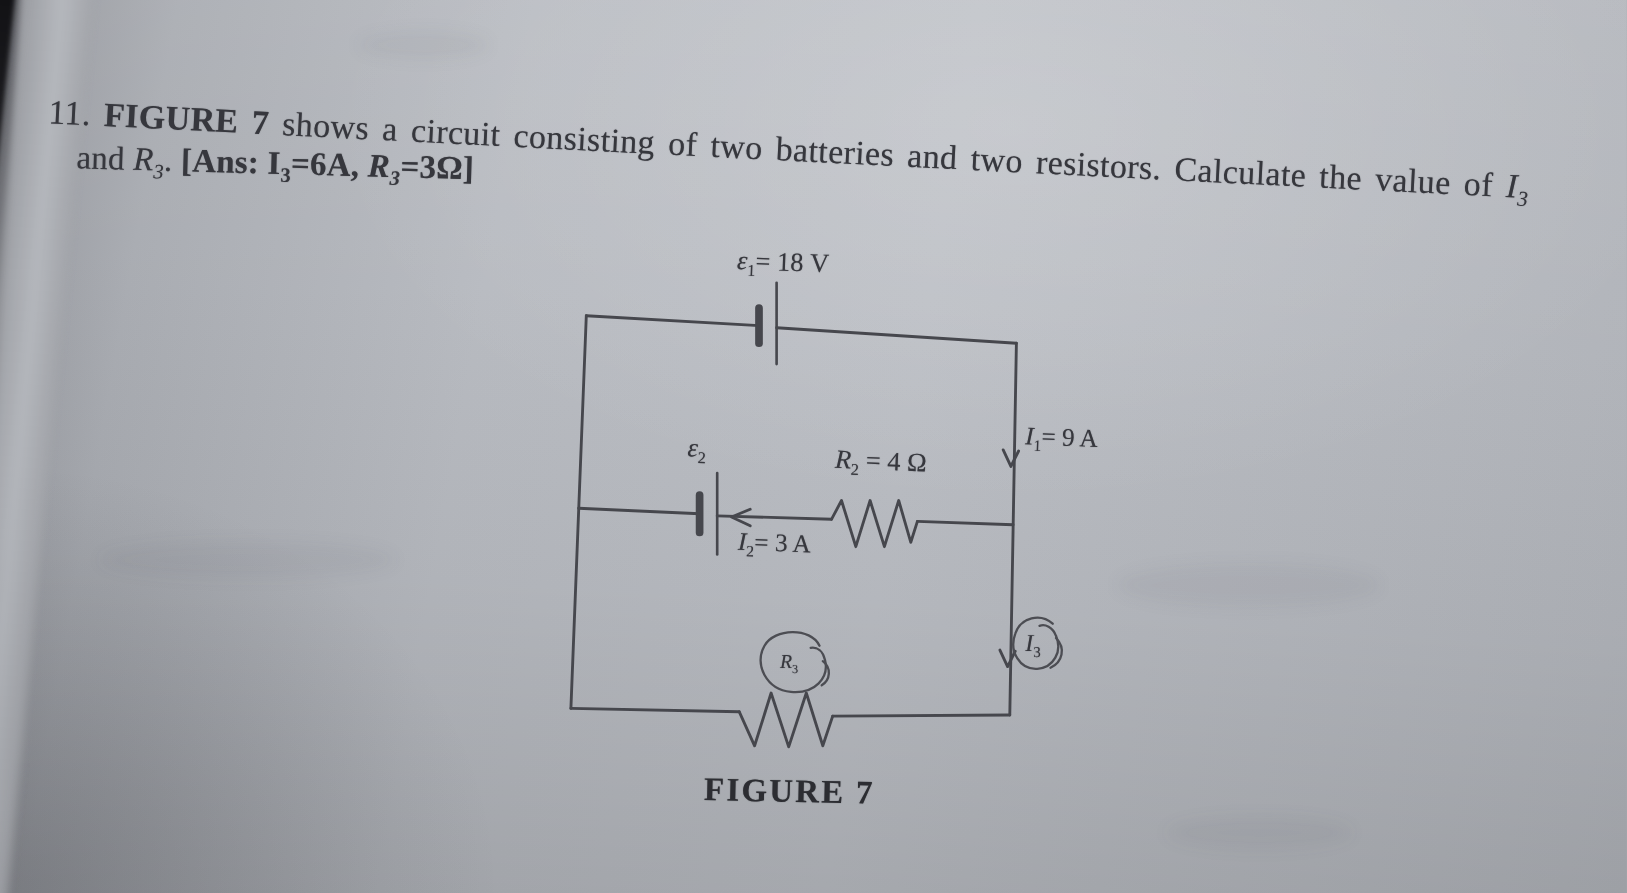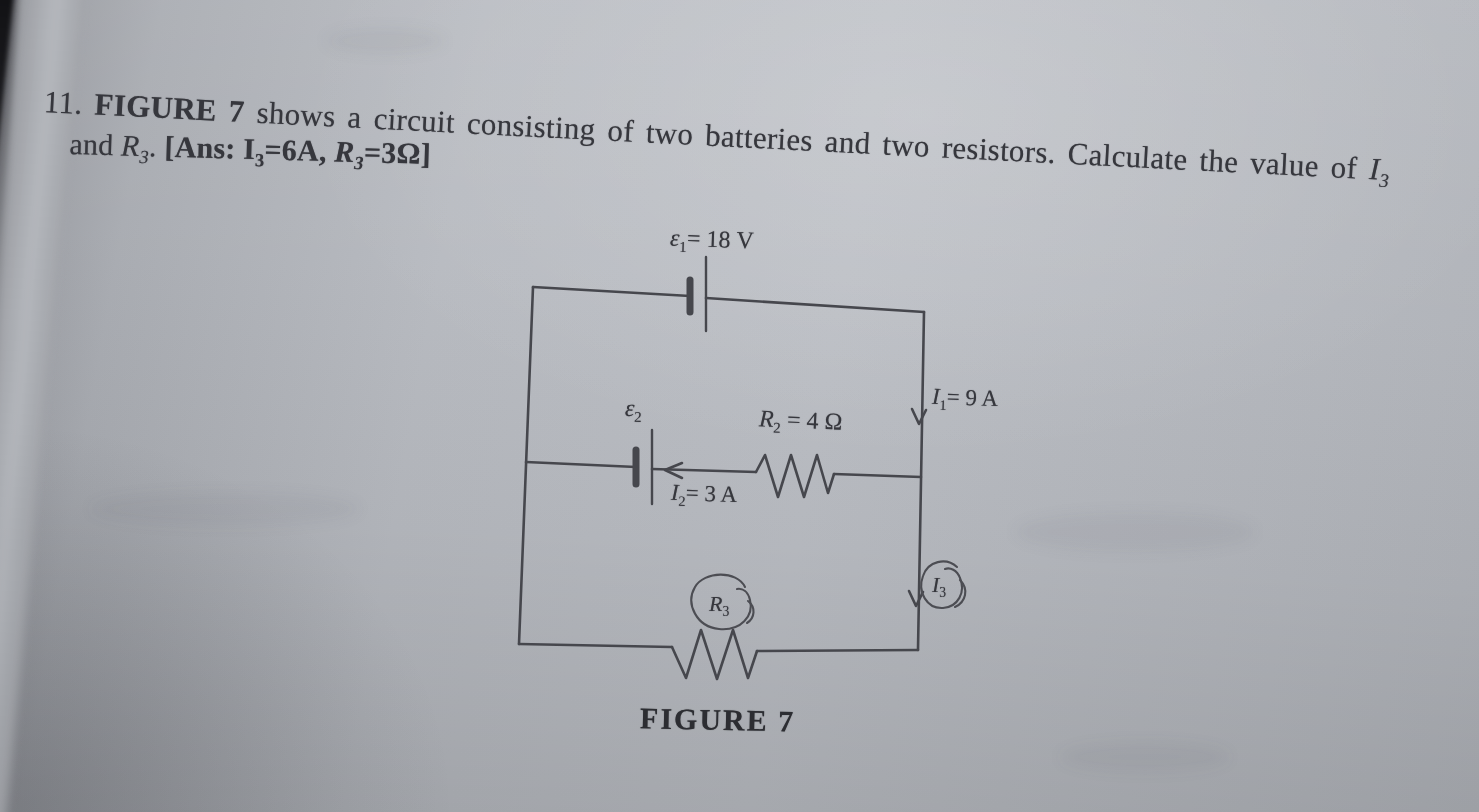--- a/index.html
+++ b/index.html
@@ -58,21 +58,21 @@
 
   .circuit-svg{position:absolute;left:0;top:0;width:1479px;height:812px;}
 
   .lbl{position:absolute;font-size:24px;white-space:nowrap;}
   .lbl-e1{left:670px;top:226px;transform:rotate(2deg);}
   .lbl-e2{left:625px;top:395px;transform:rotate(2deg);}
   .lbl-r2{left:759px;top:407px;transform:rotate(2.5deg);}
   .lbl-i2{left:671px;top:481px;font-size:23px;transform:rotate(2deg);}
   .lbl-i1{left:932px;top:385px;font-size:23px;transform:rotate(2deg);}
   .lbl-i3{left:932px;top:572px;font-size:22px;}
-  .lbl-r3{left:709px;top:591px;font-size:22px;font-family:Liberation Serif, serif;}
+  .lbl-r3{left:709px;top:591px;font-size:18px;font-family:Liberation Serif, serif;}
 
   .caption{
     position:absolute;left:640px;top:703px;font-size:30px;font-weight:bold;
     letter-spacing:2px;color:#2c2d32;text-shadow:0 0 1px rgba(44,45,50,0.6);
     transform:rotate(1.2deg);
   }
 </style>
 </head>
 <body>
 

